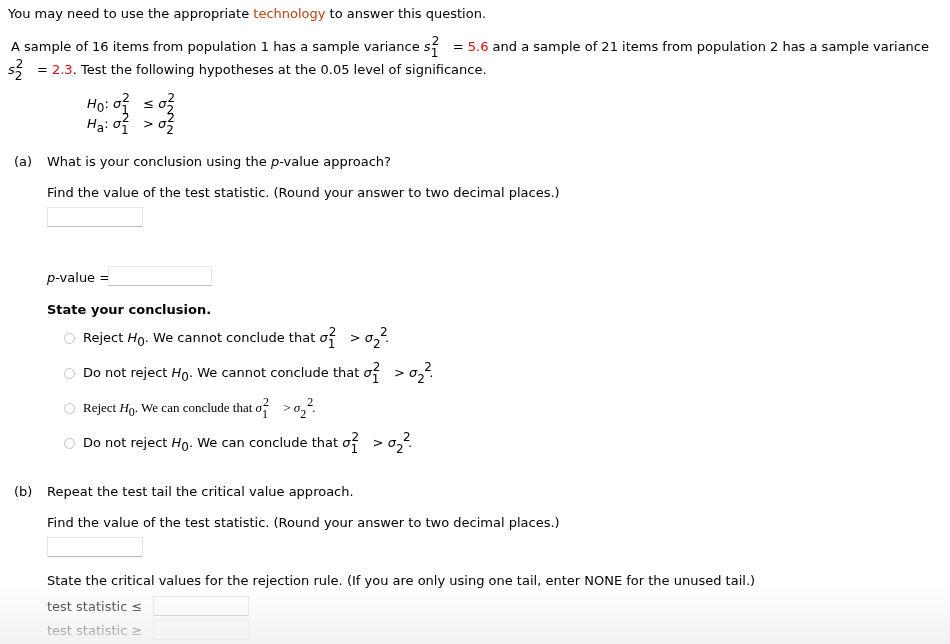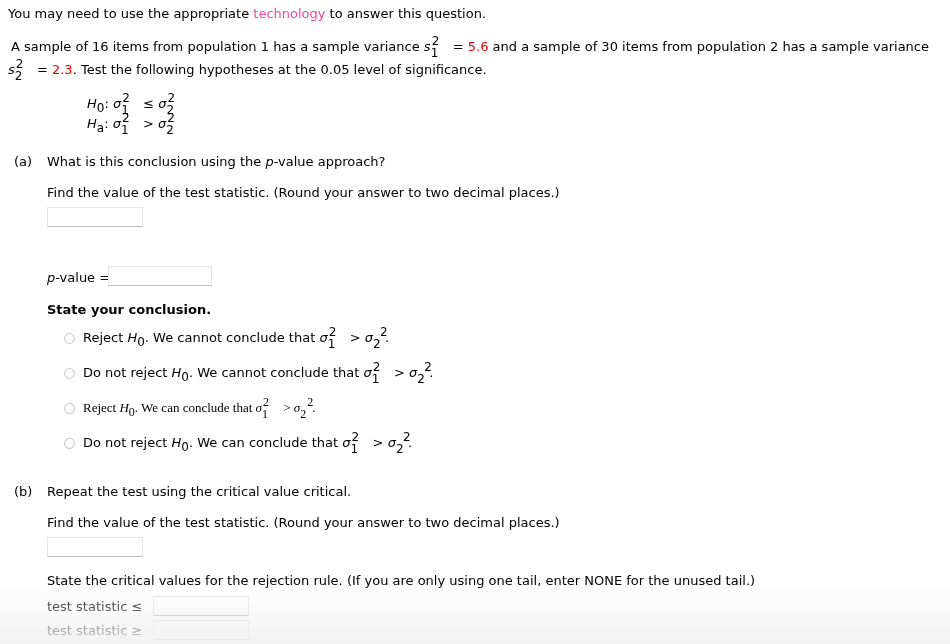--- a/index.html
+++ b/index.html
@@ -20,21 +20,21 @@
       position: absolute;
       left: 0; top: 0;
       width: 950px;
       height: 644px;
     }
     .line {
       position: absolute;
       white-space: nowrap;
       line-height: 16px;
     }
-    .link { color: #ec4899; cursor: pointer; }
+    .link { color: #c2410c; cursor: pointer; }
     .red { color: #ee0000; }
     .it { font-style: italic; }
     .ss {
       position: relative;
       display: inline-block;
       width: 18px;
       height: 16px;
       vertical-align: top;
     }
     .ss .sup {
@@ -87,37 +87,37 @@
 </head>
 <body>
 
 <div class="page">
 
   <div class="line" style="left:8px; top:6px;">
     <span>You may need to use the appropriate </span><span class="link">technology</span><span> to answer this question.</span>
   </div>
 
   <div class="line" style="left:4px; top:39px;margin-left:7px;">
-    <span>A sample of 16 items from population 1 has a sample variance </span><span class="it">s</span><span class="ss"><span class="sub">1</span><span class="sup">2</span></span><span> = </span><span class="red">5.6</span><span> and a sample of 30 items from population 2 has a sample variance</span>
+    <span>A sample of 16 items from population 1 has a sample variance </span><span class="it">s</span><span class="ss"><span class="sub">1</span><span class="sup">2</span></span><span> = </span><span class="red">5.6</span><span> and a sample of 21 items from population 2 has a sample variance</span>
   </div>
 
   <div class="line" style="left:8px; top:62px;">
     <span class="it">s</span><span class="ss"><span class="sub">2</span><span class="sup">2</span></span><span> = </span><span class="red">2.3</span><span>. Test the following hypotheses at the 0.05 level of significance.</span>
   </div>
 
   <div class="line" style="left:87px; top:96px;">
     <span class="it">H</span><span class="sub0">0</span><span>: </span><span class="it">σ</span><span class="ss"><span class="sub">1</span><span class="sup">2</span></span><span> ≤ </span><span class="it">σ</span><span class="ss"><span class="sub">2</span><span class="sup">2</span></span>
   </div>
   <div class="line" style="left:87px; top:116px;">
     <span class="it">H</span><span class="sub0">a</span><span>: </span><span class="it">σ</span><span class="ss"><span class="sub">1</span><span class="sup">2</span></span><span> &gt; </span><span class="it">σ</span><span class="ss"><span class="sub">2</span><span class="sup">2</span></span>
   </div>
 
   <div class="line" style="left:14px; top:154px;">(a)</div>
   <div class="line" style="left:47px; top:154px;">
-    <span>What is this conclusion using the </span><span class="it">p</span><span>-value approach?</span>
+    <span>What is your conclusion using the </span><span class="it">p</span><span>-value approach?</span>
   </div>
 
   <div class="line" style="left:47px; top:185px;">Find the value of the test statistic. (Round your answer to two decimal places.)</div>
   <input class="input-box" type="text" style="left: 47px; top: 207px; width: 96px;" value="">
 
   <div class="line" style="left:47px; top:270px;">
     <span class="it">p</span><span>-value =</span>
   </div>
   <input class="input-box" type="text" style="left: 108px; top: 266px; width: 104px;" value="">
 
@@ -137,21 +137,21 @@
   <div class="line" style="left:83px; top:400px;font-family:Liberation Serif, serif;">
     <span>Reject </span><span class="it">H</span><span class="sub0">0</span><span>. We can conclude that </span><span class="it">σ</span><span class="ss"><span class="sub">1</span><span class="sup">2</span></span><span> &gt; </span><span class="it">σ</span><span class="ss" style="width:12px;"><span class="sub">2</span><span class="sup" style="left:7px;">2</span></span><span>.</span>
   </div>
 
   <div class="radio" style="left:64px; top:438px;"></div>
   <div class="line" style="left:83px; top:435px;">
     <span>Do not reject </span><span class="it">H</span><span class="sub0">0</span><span>. We can conclude that </span><span class="it">σ</span><span class="ss"><span class="sub">1</span><span class="sup">2</span></span><span> &gt; </span><span class="it">σ</span><span class="ss" style="width:12px;"><span class="sub">2</span><span class="sup" style="left:7px;">2</span></span><span>.</span>
   </div>
 
   <div class="line" style="left:14px; top:484px;">(b)</div>
-  <div class="line" style="left:47px; top:484px;">Repeat the test using the critical value critical.</div>
+  <div class="line" style="left:47px; top:484px;">Repeat the test tail the critical value approach.</div>
 
   <div class="line" style="left:47px; top:515px;">Find the value of the test statistic. (Round your answer to two decimal places.)</div>
   <input class="input-box" type="text" style="left: 47px; top: 537px; width: 96px;" value="">
 
   <div class="line" style="left:47px; top:573px;">State the critical values for the rejection rule. (If you are only using one tail, enter NONE for the unused tail.)</div>
 
   <div class="line" style="left:47px; top:599px;">test statistic ≤</div>
   <input class="input-box" type="text" style="left: 153px; top: 596px; width: 96px;" value="">
 
   <div class="line" style="left:47px; top:623px;">test statistic ≥</div>

